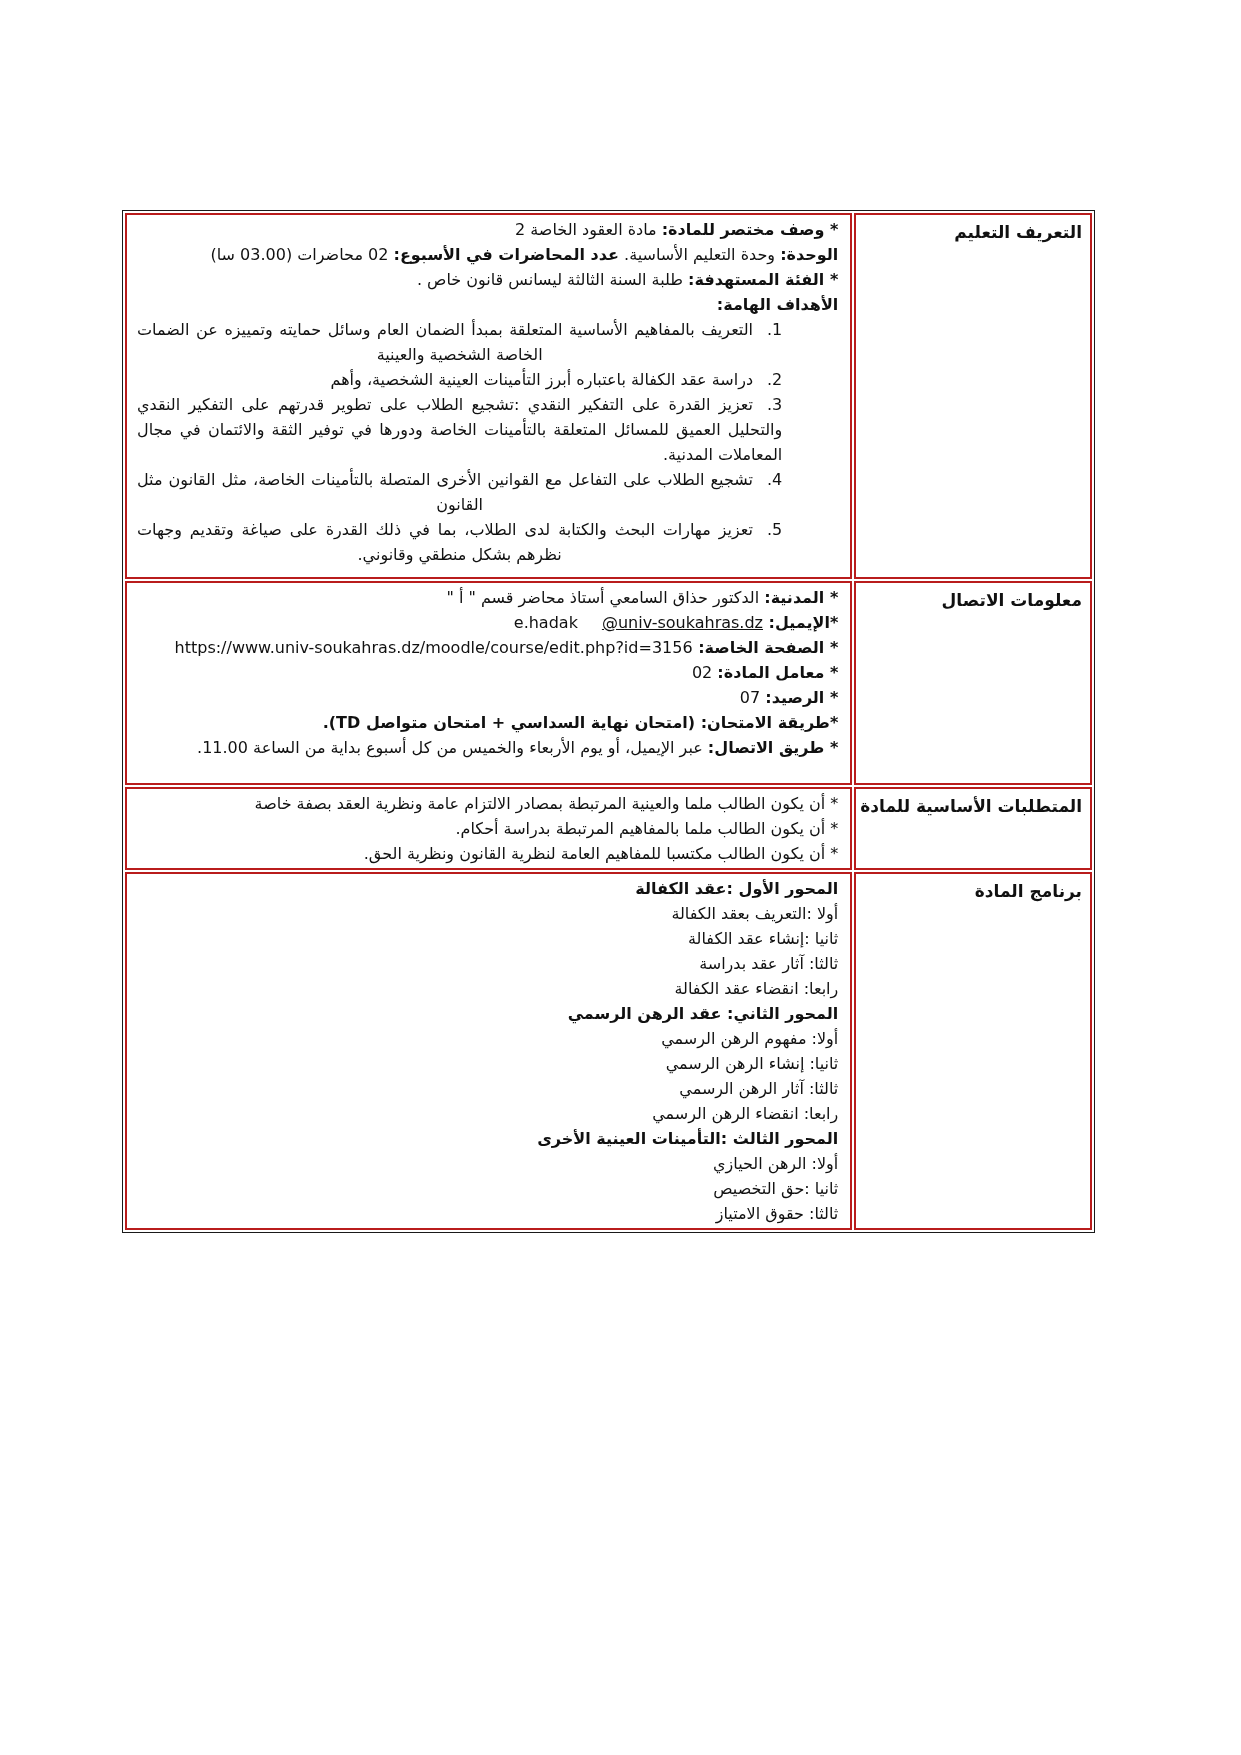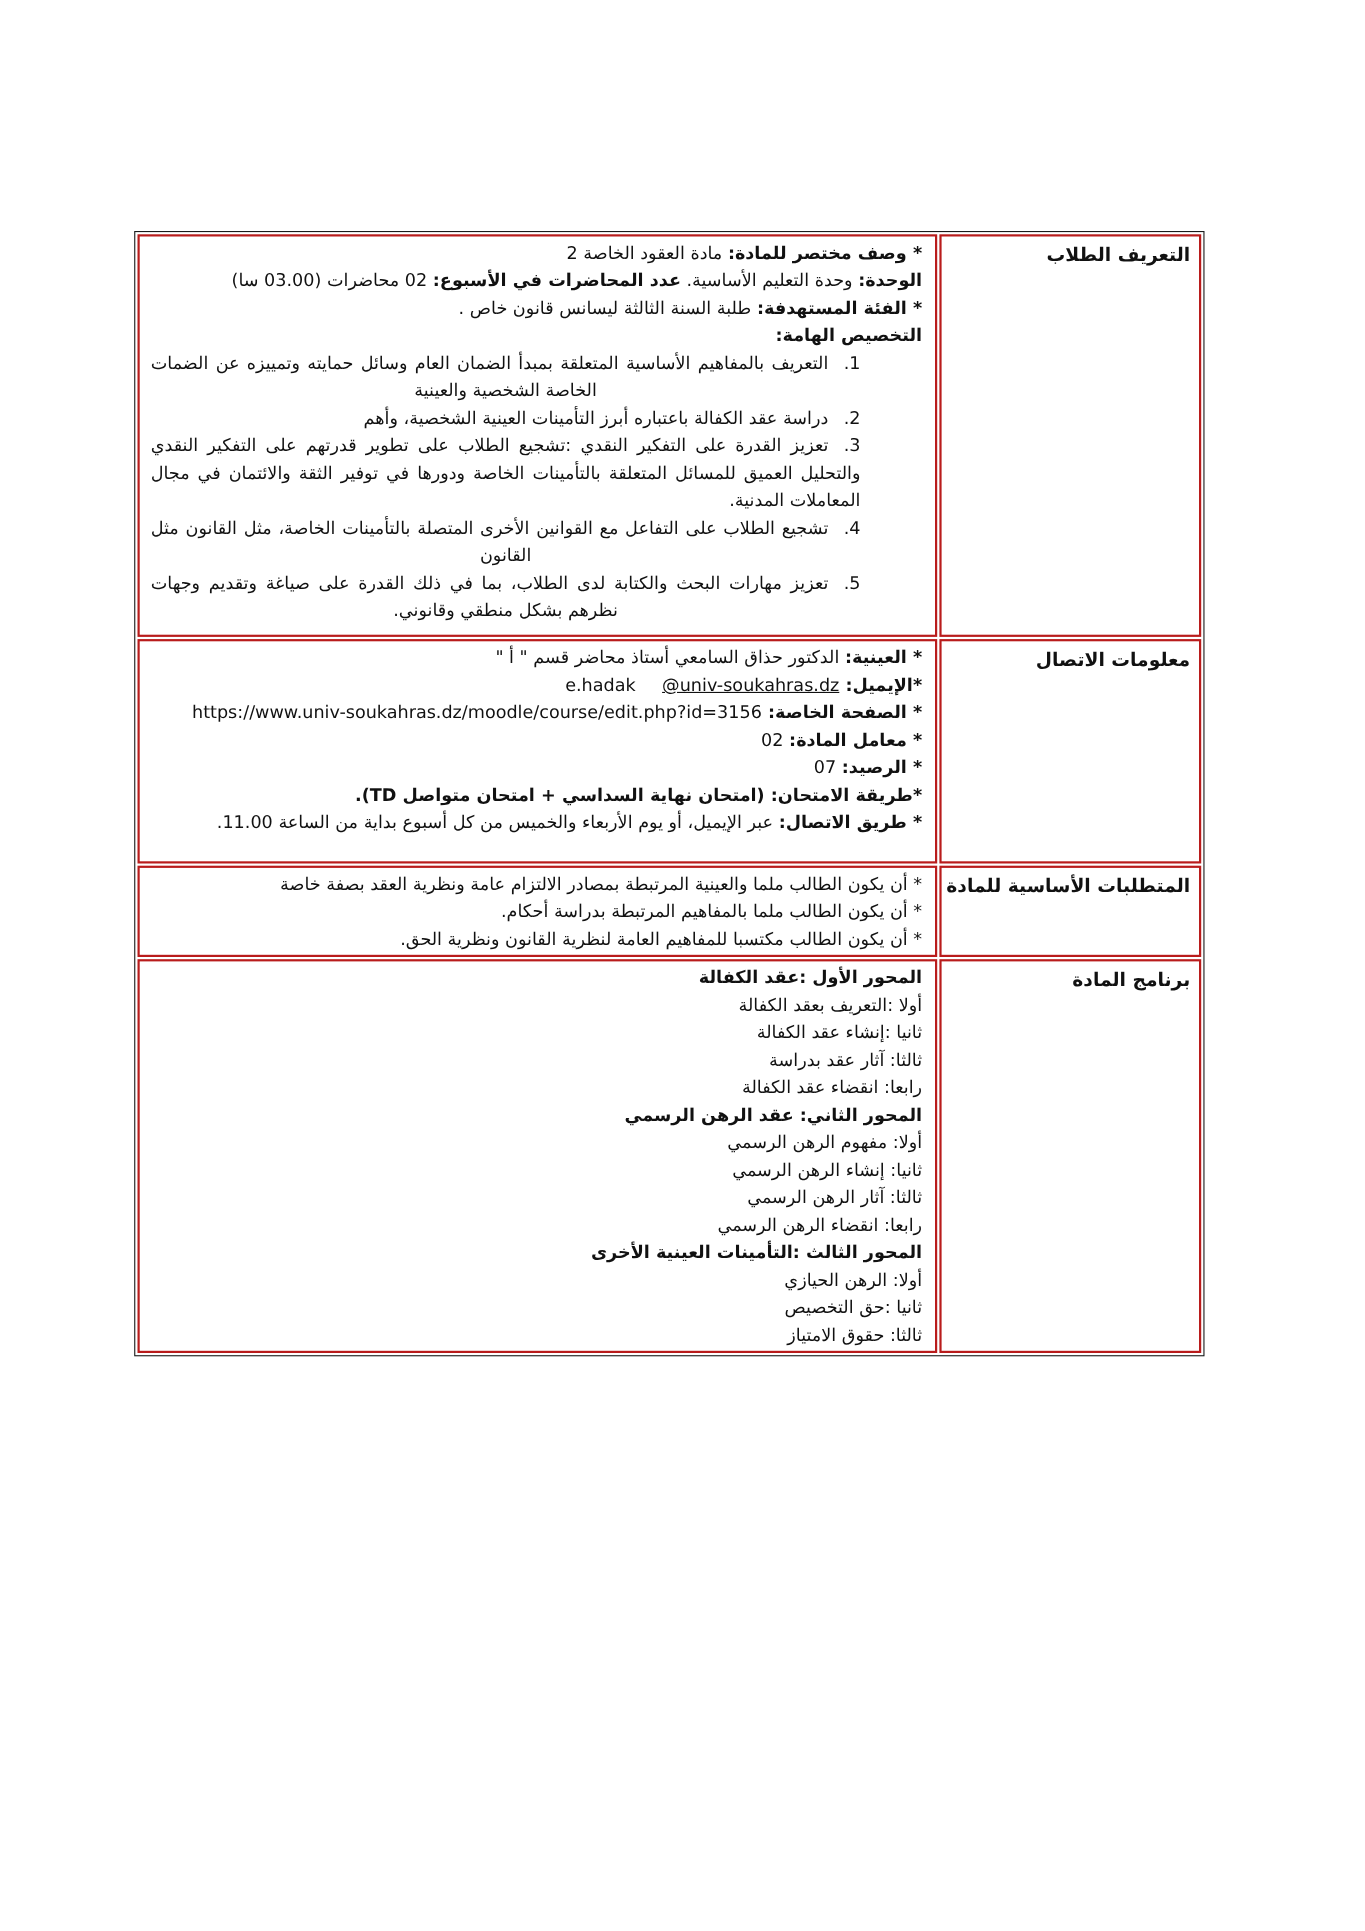--- a/index.html
+++ b/index.html
@@ -31,40 +31,40 @@
   .num{padding-left:14px;}
   .b{font-weight:bold;}
   .u{text-decoration:underline;margin-left:24px;}
 </style>
 </head>
 <body>
 
 <table class="course">
   <tbody>
       <tr>
-    <td class="hdr">التعريف الطلاب</td>
+    <td class="hdr">التعريف التعليم</td>
     <td class="body">
       <div class="cell cell-0">
             <div class="ln"><span class="b">* وصف مختصر للمادة:</span><span> مادة العقود الخاصة 2</span></div>
             <div class="ln"><span class="b">الوحدة:</span><span> وحدة التعليم الأساسية. </span><span class="b">عدد المحاضرات في الأسبوع:</span><span> 02 محاضرات (03.00 سا)</span></div>
             <div class="ln"><span class="b">* الفئة المستهدفة:</span><span> طلبة السنة الثالثة ليسانس قانون خاص .</span></div>
-            <div class="ln"><span class="b">التخصيص الهامة:</span></div>
+            <div class="ln"><span class="b">الأهداف الهامة:</span></div>
             <div class="li center-last"><span class="num">1.</span><span>التعريف بالمفاهيم الأساسية المتعلقة بمبدأ الضمان العام وسائل حمايته وتمييزه عن الضمات الخاصة الشخصية والعينية</span></div>
             <div class="li"><span class="num">2.</span><span>دراسة عقد الكفالة باعتباره أبرز التأمينات العينية الشخصية، وأهم</span></div>
             <div class="li"><span class="num">3.</span><span>تعزيز القدرة على التفكير النقدي :تشجيع الطلاب على تطوير قدرتهم على التفكير النقدي والتحليل العميق للمسائل المتعلقة بالتأمينات الخاصة ودورها في توفير الثقة والائتمان في مجال المعاملات المدنية.</span></div>
             <div class="li center-last"><span class="num">4.</span><span>تشجيع الطلاب على التفاعل مع القوانين الأخرى المتصلة بالتأمينات الخاصة، مثل القانون مثل القانون</span></div>
             <div class="li center-last"><span class="num">5.</span><span>تعزيز مهارات البحث والكتابة لدى الطلاب، بما في ذلك القدرة على صياغة وتقديم وجهات نظرهم بشكل منطقي وقانوني.</span></div>
           </div>
     </td>
   </tr>
   <tr>
     <td class="hdr">معلومات الاتصال</td>
     <td class="body">
       <div class="cell cell-1">
-            <div class="ln"><span class="b">* العينية:</span><span> الدكتور حذاق السامعي أستاذ محاضر قسم " أ "</span></div>
+            <div class="ln"><span class="b">* المدنية:</span><span> الدكتور حذاق السامعي أستاذ محاضر قسم " أ "</span></div>
             <div class="ln"><span class="b">*الإيميل: </span><span>e.hadak</span><span class="u">@univ-soukahras.dz</span></div>
             <div class="ln"><span class="b">* الصفحة الخاصة: </span><span>https://www.univ-soukahras.dz/moodle/course/edit.php?id=3156</span></div>
             <div class="ln"><span class="b">* معامل المادة:</span><span> 02</span></div>
             <div class="ln"><span class="b">* الرصيد:</span><span> 07</span></div>
             <div class="ln"><span class="b">*طريقة الامتحان: (امتحان نهاية السداسي + امتحان متواصل TD).</span></div>
             <div class="ln"><span class="b">* طريق الاتصال:</span><span> عبر الإيميل، أو يوم الأربعاء والخميس من كل أسبوع بداية من الساعة 11.00.</span></div>
           </div>
     </td>
   </tr>
   <tr>

